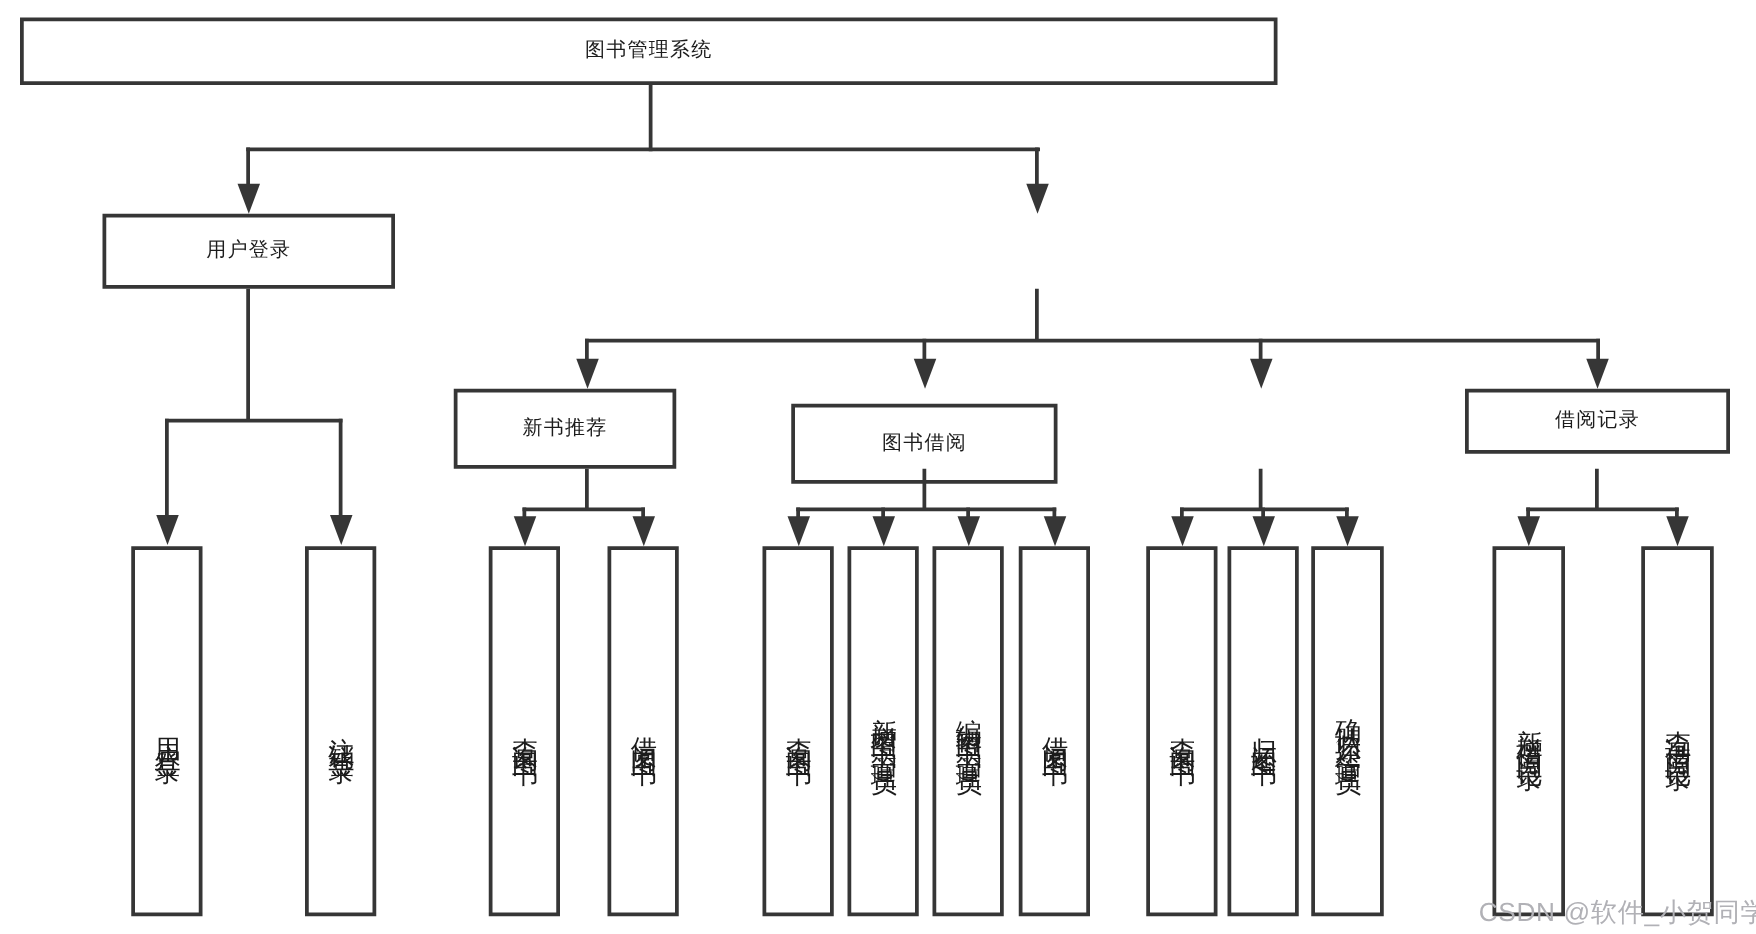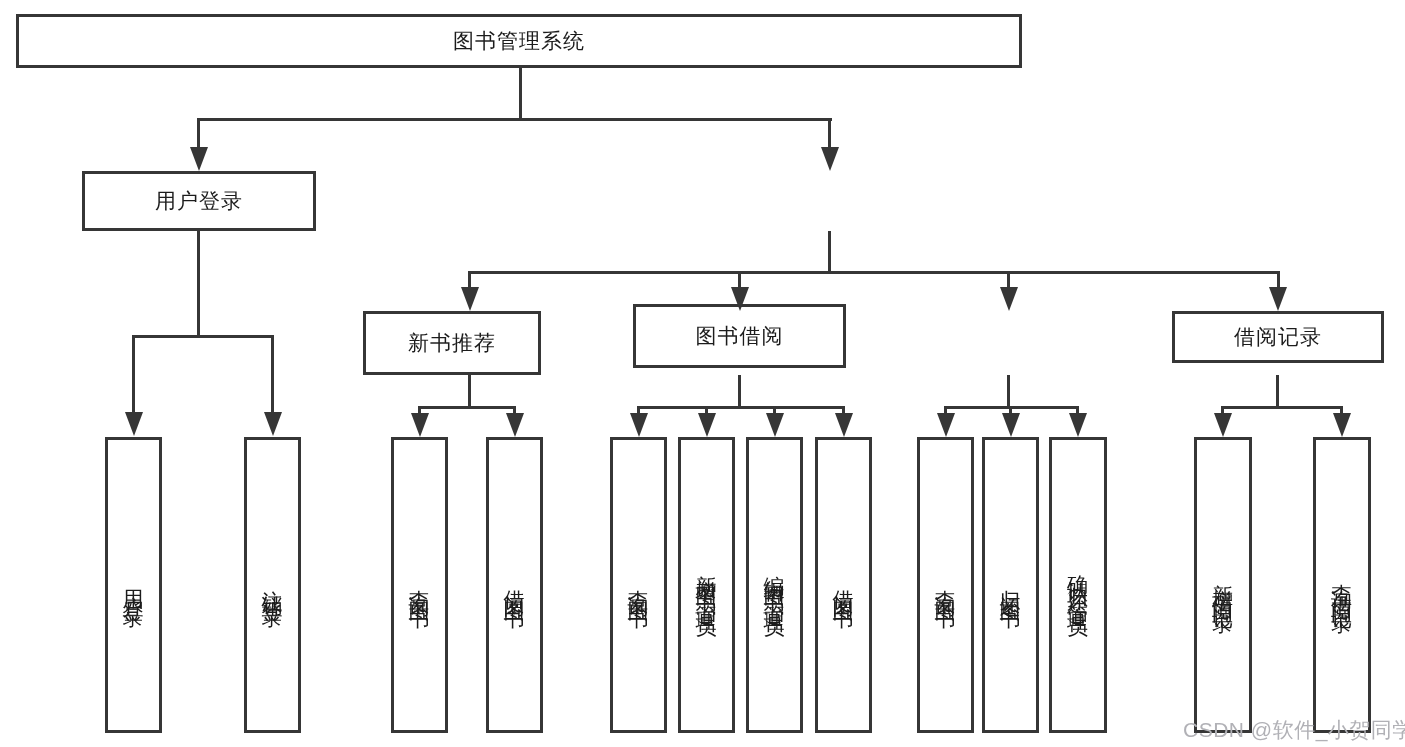--- a/index.html
+++ b/index.html
@@ -5,21 +5,21 @@
   * { margin:0; padding:0; box-sizing:border-box; }
   html,body { background:#ffffff; }
   body { font-family:"Liberation Sans","DejaVu Sans",sans-serif; }
   .canvas {
     position:relative; width:1405px; height:747px;
     background:#ffffff; overflow:hidden;
   }
   .box {
     position:absolute; border:3px solid #363636; background:#ffffff;
     display:flex; align-items:center; justify-content:center;
-    color:#1c1c1c; font-size:21px; letter-spacing:1px; line-height:1.2;
+    color:#1c1c1c; font-size:16px; letter-spacing:1px; line-height:1.2;
     text-align:center;
   }
   .vbox {
     writing-mode:vertical-rl; text-orientation:mixed;
     letter-spacing:6px; line-height:1; font-size:21px;
   }
   .ln { position:absolute; display:block; background:#363636; }
   .ar {
     position:absolute; display:block; width:0; height:0;
     border-left:9px solid transparent; border-right:9px solid transparent;
@@ -35,21 +35,21 @@
 
 <div class="canvas">
 
   <div class="box" style="left:16px;top:14px;width:1006px;height:54px">图书管理系统</div>
 
   <div class="box" style="left:82px;top:171px;width:234px;height:60px">用户登录</div>
 
 
   <div class="box" style="left:363px;top:311px;width:178px;height:64px">新书推荐</div>
 
-  <div class="box" style="left:633px;top:304px;width:213px;height:64px">图书借阅</div>
+  <div class="box" style="left:633px;top:323px;width:213px;height:64px">图书借阅</div>
 
 
   <div class="box" style="left:1172px;top:311px;width:212px;height:52px">借阅记录</div>
 
   <div class="box vbox" style="left:105px;top:437px;width:57px;height:296px">用户登录</div>
 
   <div class="box vbox" style="left:244px;top:437px;width:57px;height:296px">注销登录</div>
 
   <div class="box vbox" style="left:391px;top:437px;width:57px;height:296px">查询图书</div>
 

